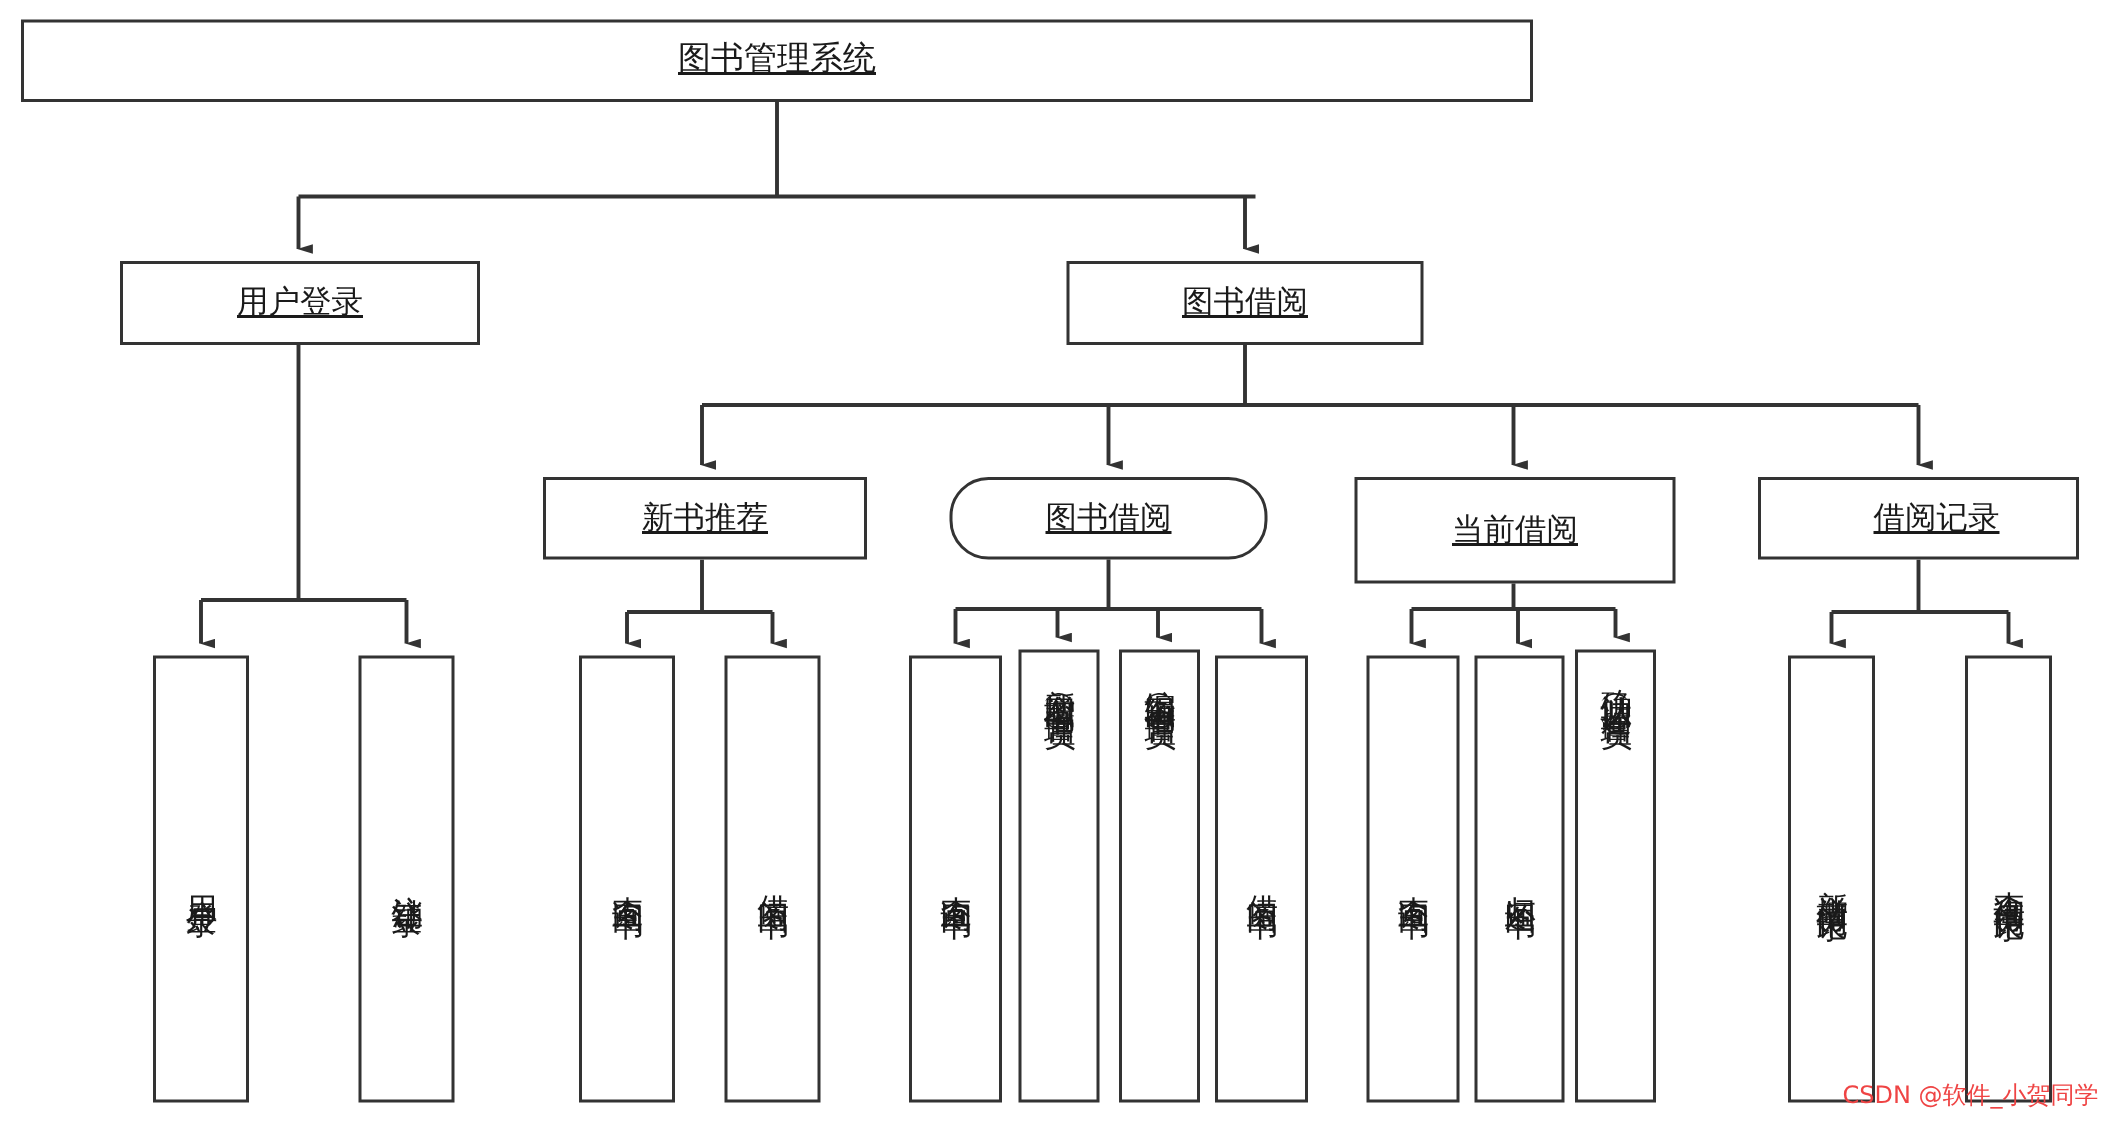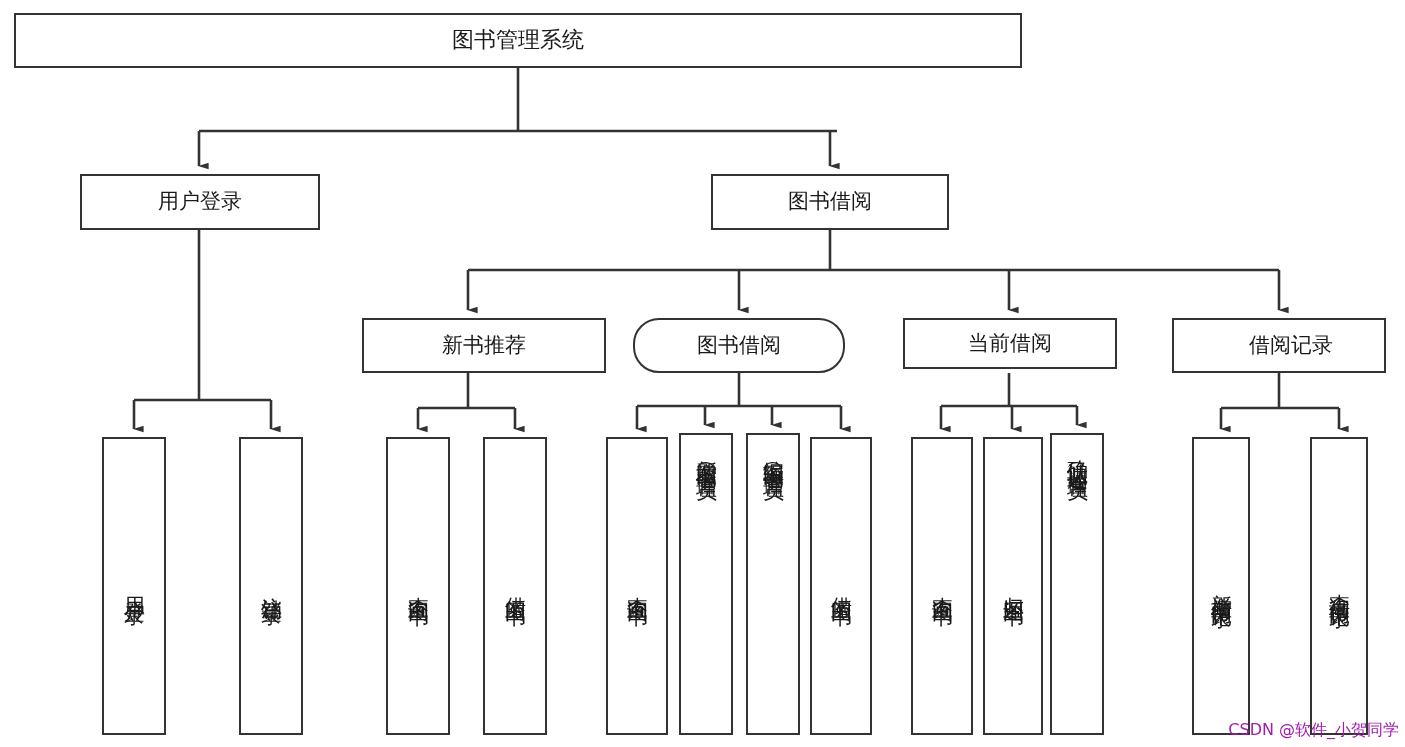--- a/index.html
+++ b/index.html
@@ -30,20 +30,21 @@
     display: flex;
     align-items: center;
     justify-content: center;
   }
   .node-label-h {
     font-size: 21px;
     color: #1a1a1a;
     line-height: 1.1;
     white-space: nowrap;
     text-align: right;
+    text-decoration: underline;
   }
   .node-box.root .node-label-h { font-size: 22px; }
   .node-label-v {
     writing-mode: vertical-rl;
     text-orientation: upright;
     font-size: 21px;
     color: #1a1a1a;
     letter-spacing: 3px;
     line-height: 1.0;
     text-align: center;
@@ -55,21 +56,21 @@
   }
   .leaf-box.center-v {
     align-items: center;
     padding-top: 0;
   }
   #watermark {
     position: absolute;
     right: 6px;
     bottom: 6px;
     font-size: 16px;
-    color: #a21caf;
+    color: #ef4444;
     white-space: nowrap;
     user-select: none;
   }
 </style>
 </head>
 <body>
 
 <div id="diagram-root">
 
   <svg id="diagram-svg" viewBox="0 0 1405 747" xmlns="http://www.w3.org/2000/svg">
@@ -127,27 +128,27 @@
     <span class="node-label-h">图书管理系统</span>
   </div>
 
   <div class="node-box" id="box-user-login" style="left: 80px; top: 174px; width: 240px; height: 56px;">
     <span class="node-label-h">用户登录</span>
   </div>
   <div class="node-box" id="box-book-manage" style="left: 711px; top: 174px; width: 238px; height: 56px;">
     <span class="node-label-h">图书借阅</span>
   </div>
 
-  <div class="node-box" id="box-new-book-rec" style="left: 362px; top: 318px; width: 244px; height: 55px;">
+  <div class="node-box" id="box-new-book-rec" style="left: 362px; top: 318px; width: 216px; height: 55px;">
     <span class="node-label-h">新书推荐</span>
   </div>
   <div class="node-box" id="box-book-borrow" style="left: 633px; top: 318px; width: 212px; height: 55px; border-radius: 26px;">
     <span class="node-label-h">图书借阅</span>
   </div>
-  <div class="node-box" id="box-current-borrow" style="left: 903px; top: 318px; width: 214px; height: 51px;">
+  <div class="node-box" id="box-current-borrow" style="left: 903px; top: 318px; width: 214px; height: 71px;">
     <span class="node-label-h">当前借阅</span>
   </div>
   <div class="node-box" id="box-borrow-record" style="left: 1172px; top: 318px; width: 214px; height: 55px; padding-left: 24px;">
     <span class="node-label-h">借阅记录</span>
   </div>
 
   <div class="node-box leaf-box center-v" id="box-leaf-0" style="left: 102px; top: 437px; width: 64px; height: 298px;">
     <span class="node-label-v">用户登录</span>
   </div>
   <div class="node-box leaf-box center-v" id="box-leaf-1" style="left: 239px; top: 437px; width: 64px; height: 298px;">

